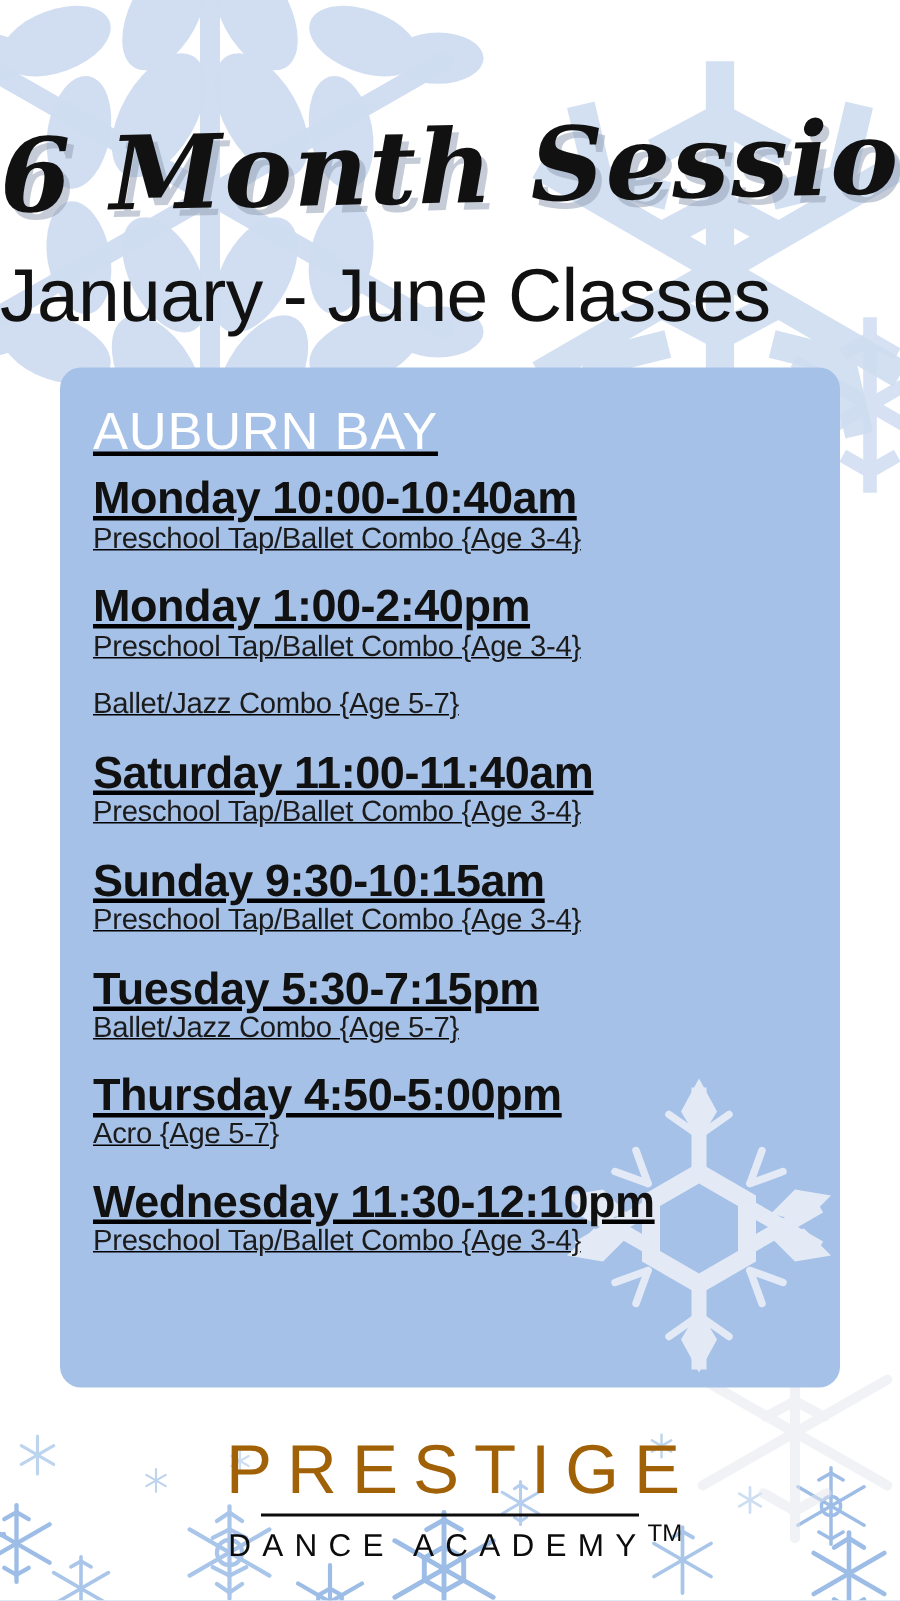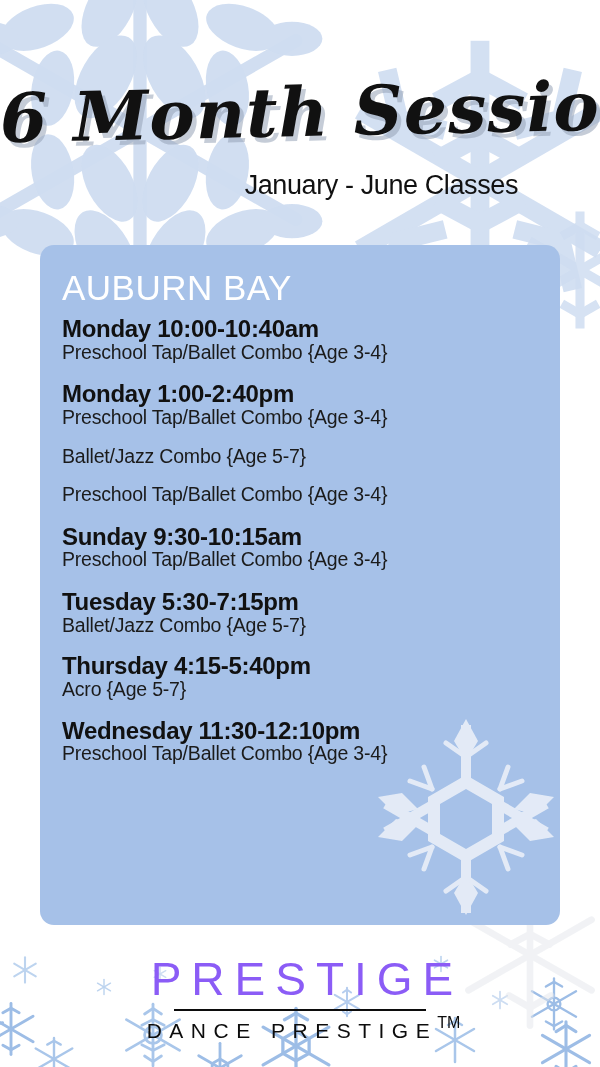--- a/index.html
+++ b/index.html
@@ -27,58 +27,59 @@
     font-size:68px;
     line-height:1;
     color:#111111;
     letter-spacing:1px;
     text-shadow:4px 5px 0 rgba(150,162,182,.55);
     white-space:nowrap;
     transform:rotate(-1.2deg);
   }
   .title-sub{
     position:absolute;top:172px;left:0;width:518px;
-    text-align:right;
+    text-align:left;
     font-family:"Liberation Sans", sans-serif;
     font-weight:400;
-    font-size:27px;
+    font-size:50px;
     line-height:1;
     color:#111111;
     letter-spacing:-0.4px;
     white-space:nowrap;
   }
 
   
   .panel{
     position:absolute;
     left:40px;top:245px;
     width:520px;height:680px;
     background:#a6c1e8;
     border-radius:14px;
     overflow:hidden;
+    text-decoration:underline;
   }
   .panel-flake{position:absolute;right:-6px;bottom:8px;opacity:.88;pointer-events:none;}
 
   .panel-inner{position:relative;padding:24px 0 0 22px;z-index:2;}
 
   .venue{
     color:#ffffff;
     font-size:35px;
     font-weight:400;
     line-height:1.06;
     letter-spacing:0.5px;
     margin:0 0 10px 0;
   }
   .venue.second{margin-top:58px;}
 
   .class-item{margin:0 0 18px 0;}
   .class-item.tight{margin-bottom:17px;}
   .class-time{
     color:#111111;
-    font-size:24px;
+    font-size:30px;
     font-weight:700;
     line-height:1.12;
     letter-spacing:-0.3px;
     white-space:nowrap;
   }
   .class-desc{
     color:#1b1b1b;
     font-size:19.5px;
     font-weight:400;
     line-height:1.1;
@@ -93,21 +94,21 @@
   }
   .logo{
     position:absolute;left:0;top:26px;width:600px;text-align:center;
     z-index:3;
   }
   .logo-main{
     font-family:"Liberation Sans", sans-serif;
     font-size:46px;
     font-weight:400;
     letter-spacing:10px;
-    color:#8b5cf6;
+    color:#a16207;
     line-height:1;
     padding-left:14px;
   }
   .logo-rule{
     width:252px;height:2px;background:#0c0c0c;
     margin:7px auto 6px auto;
   }
   .logo-sub{
     font-family:"Liberation Sans", sans-serif;
     font-size:21px;
@@ -384,48 +385,49 @@
           <div class="class-desc">Preschool Tap/Ballet Combo {Age 3-4}</div>
         </div>
         <div class="class-item">
           <div class="class-time">Monday 1:00-2:40pm</div>
           <div class="class-desc">Preschool Tap/Ballet Combo {Age 3-4}</div>
         </div>
         <div class="class-item">
           <div class="class-desc">Ballet/Jazz Combo {Age 5-7}</div>
         </div>
         <div class="class-item">
+          <div class="class-time">Saturday 11:00-11:40am</div>
           <div class="class-desc">Preschool Tap/Ballet Combo {Age 3-4}</div>
         </div>
         <div class="class-item">
           <div class="class-time">Sunday 9:30-10:15am</div>
           <div class="class-desc">Preschool Tap/Ballet Combo {Age 3-4}</div>
         </div>
       </div>
 
       <div>
 
         <div class="class-item tight">
           <div class="class-time">Tuesday 5:30-7:15pm</div>
           <div class="class-desc">Ballet/Jazz Combo {Age 5-7}</div>
         </div>
         <div class="class-item tight">
-          <div class="class-time">Thursday 4:15-5:40pm</div>
+          <div class="class-time">Thursday 4:50-5:00pm</div>
           <div class="class-desc">Acro {Age 5-7}</div>
         </div>
         <div class="class-item tight">
           <div class="class-time">Wednesday 11:30-12:10pm</div>
           <div class="class-desc">Preschool Tap/Ballet Combo {Age 3-4}</div>
         </div>
       </div>
 
     </div>
   </div>
 
   <div class="footer">
     <div class="logo">
       <div class="logo-main">PRESTIGE</div>
       <div class="logo-rule"></div>
-      <div class="logo-sub"><span>DANCE PRESTIGE</span><span class="logo-tm">TM</span></div>
+      <div class="logo-sub"><span>DANCE ACADEMY</span><span class="logo-tm">TM</span></div>
     </div>
   </div>
 
 </div>
 
 </body></html>

